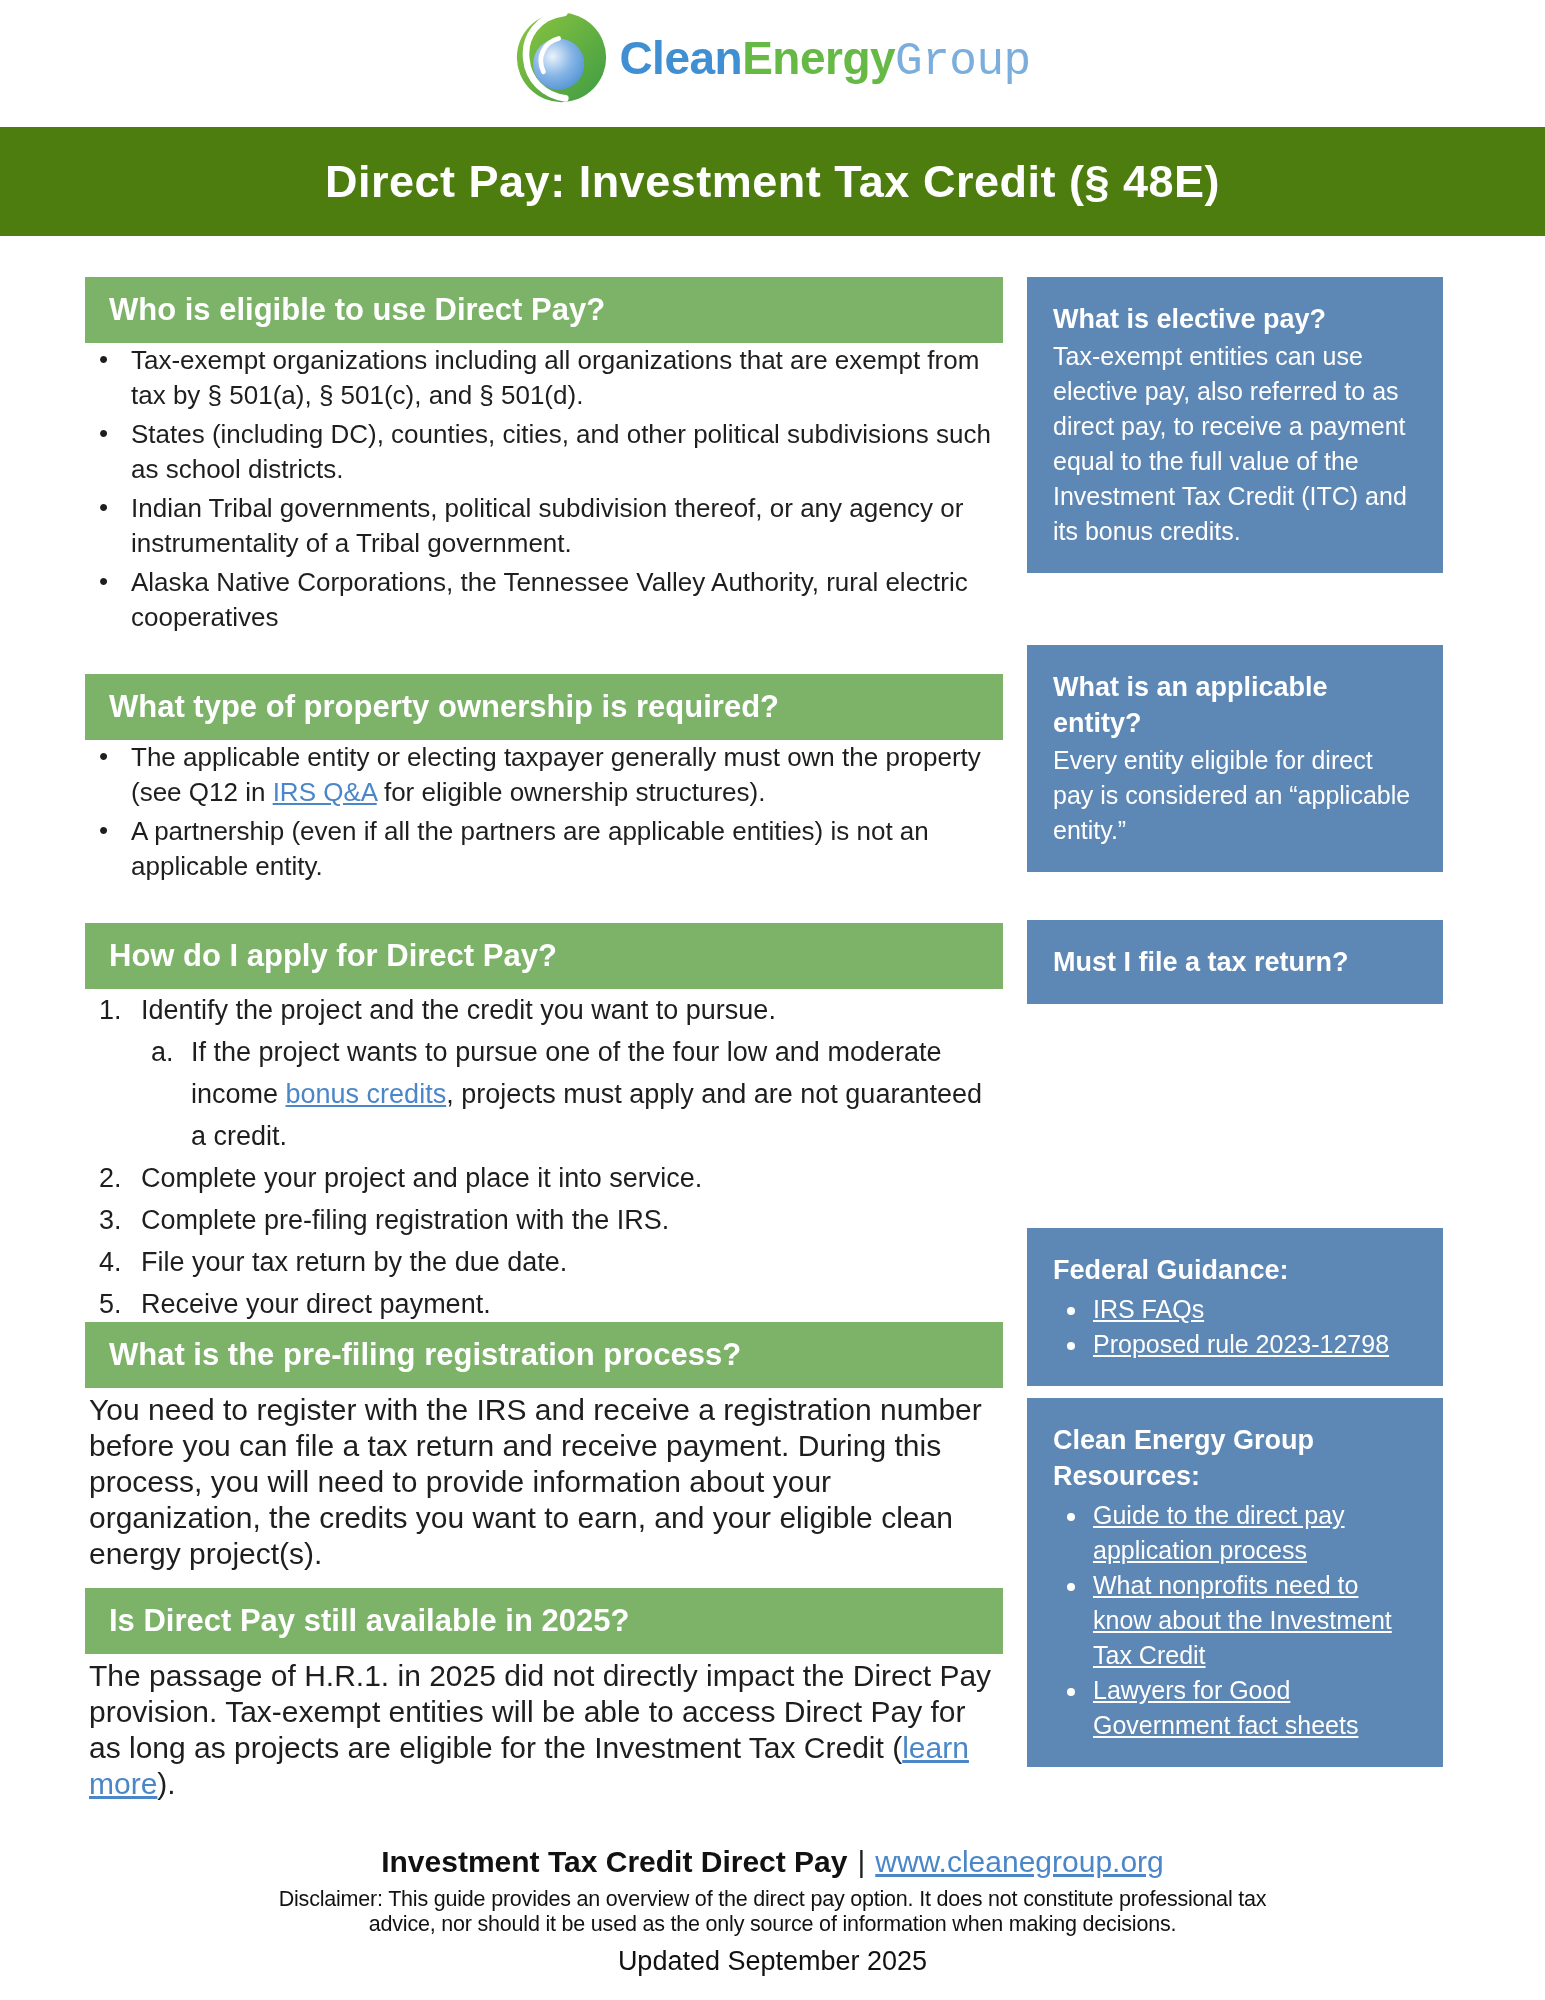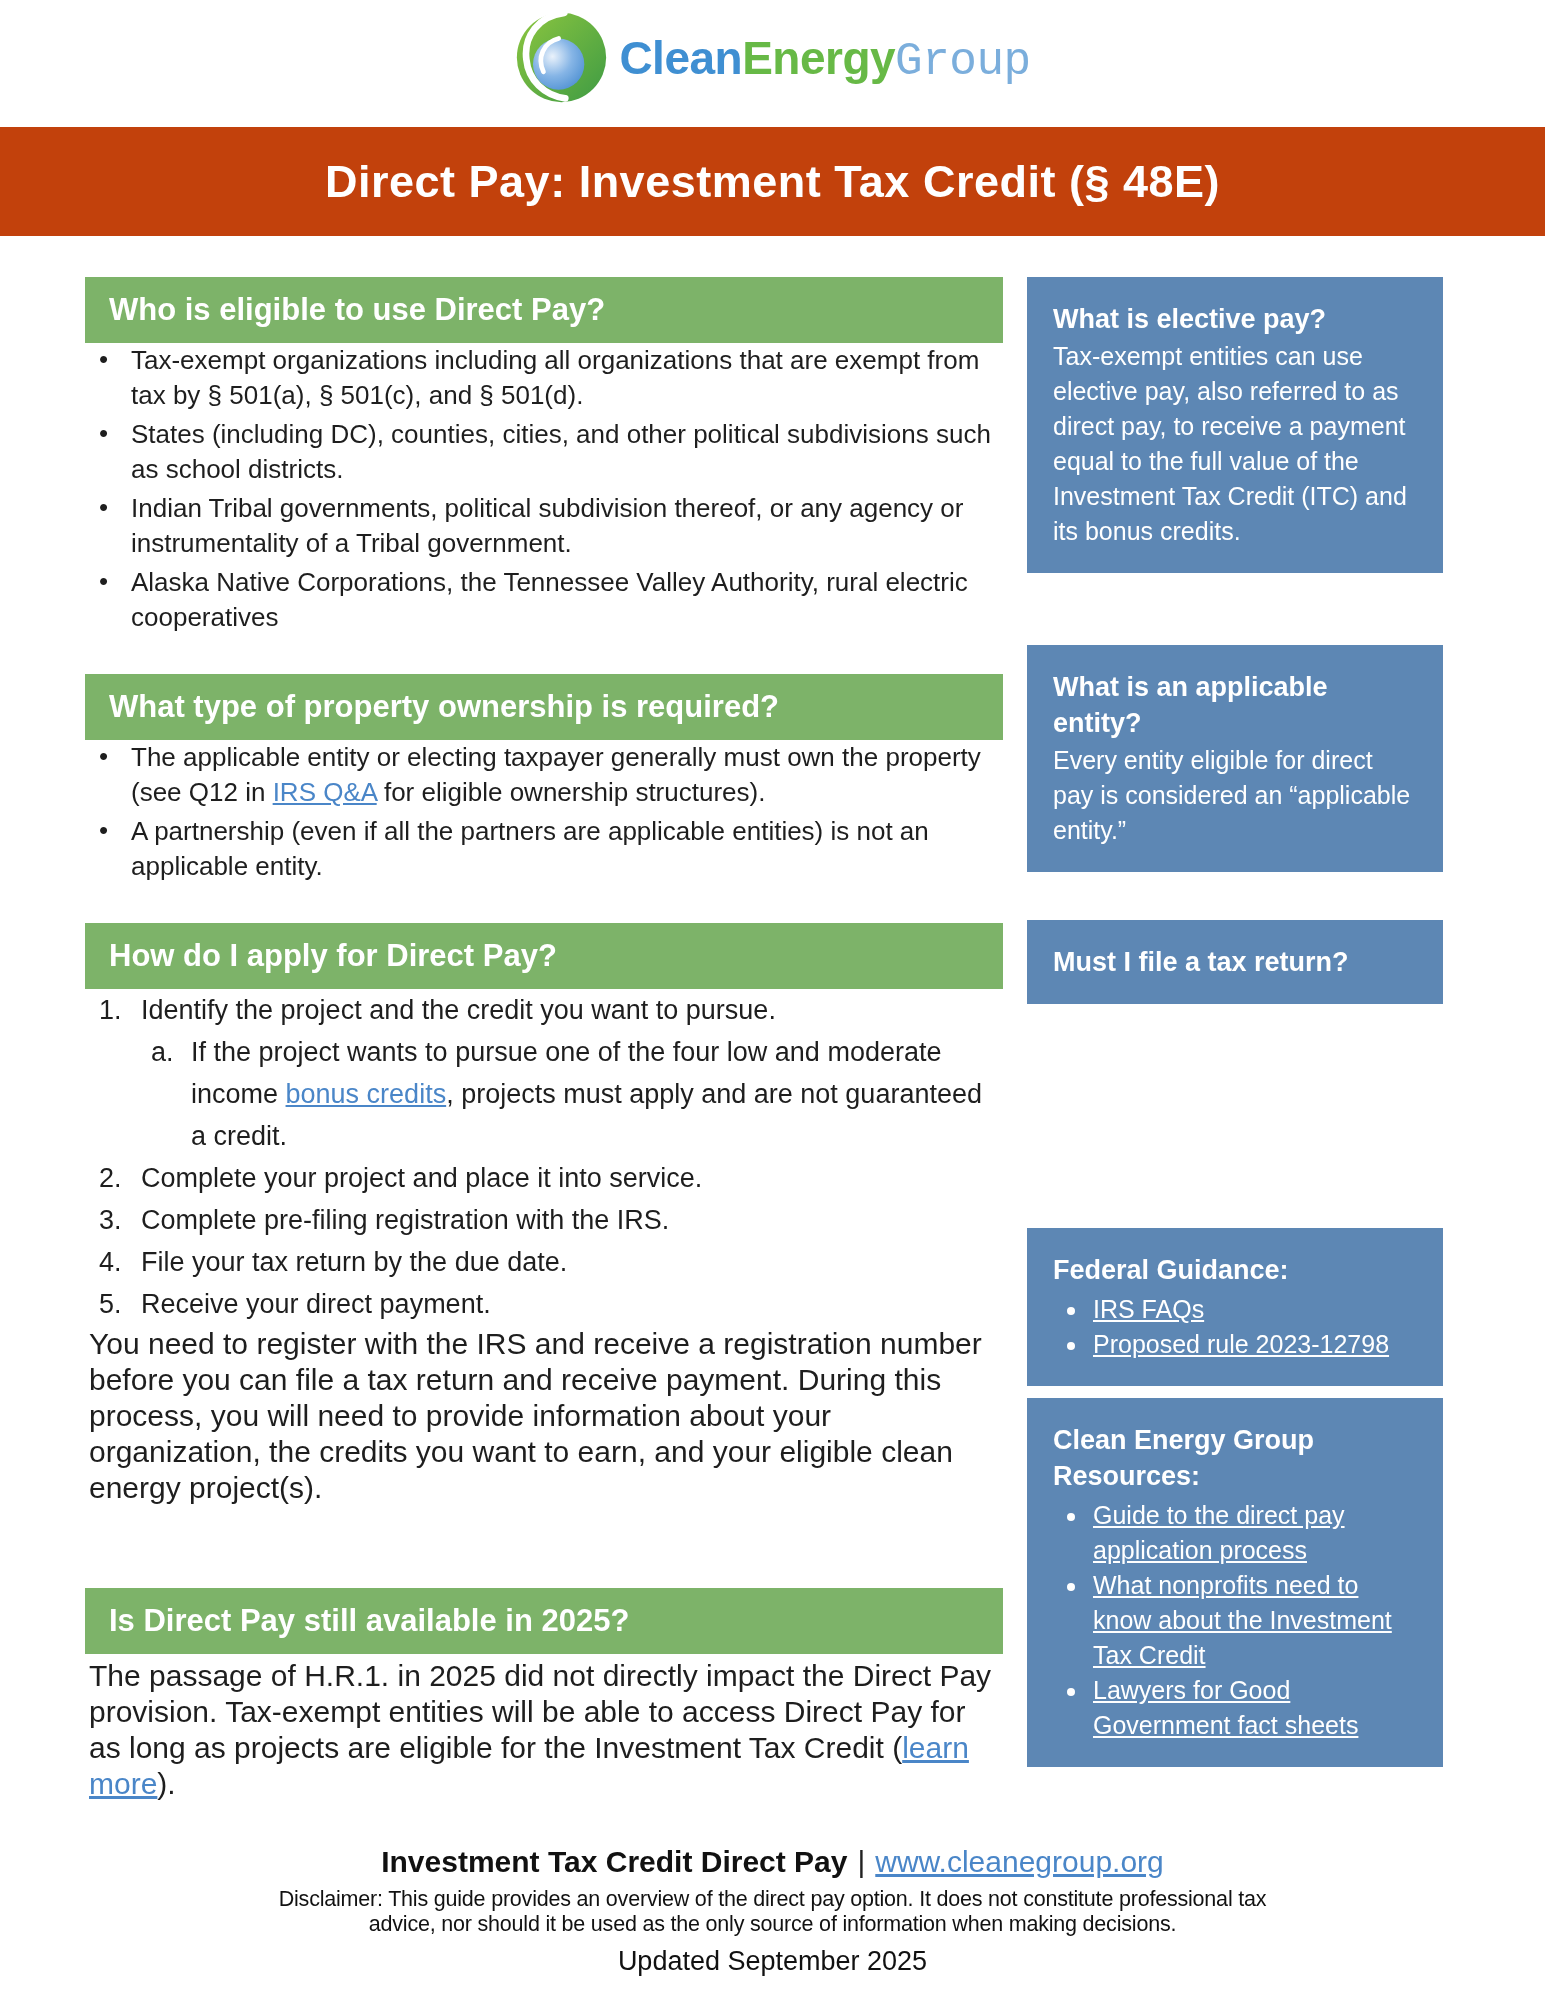--- a/index.html
+++ b/index.html
@@ -7,21 +7,21 @@
     width:1545px;height:2000px;position:relative;background:#ffffff;
     font-family:"Liberation Sans",sans-serif;color:#1e1e1e;overflow:hidden;
   }
   
   .logo{position:absolute;top:10px;left:0;width:100%;display:flex;justify-content:center;align-items:center;gap:10px;}
   .logo-text{font-size:46px;font-weight:800;letter-spacing:-0.5px;white-space:nowrap;}
   .lt-clean{color:#3F8FD2;}
   .lt-energy{color:#67B946;}
   .lt-group{color:#7BAEDC;font-weight:400;font-family:Liberation Mono, monospace;}
   
-  .banner{position:absolute;top:127px;left:0;width:100%;height:109px;background:#c2410c;
+  .banner{position:absolute;top:127px;left:0;width:100%;height:109px;background:#4d7c0f;
     display:flex;align-items:center;justify-content:center;}
   .banner h1{margin:0;color:#fff;font-size:45px;font-weight:800;letter-spacing:0.5px;}
   
   .sec{position:absolute;left:85px;width:918px;}
   .bar{background:#7DB369;height:66px;display:flex;align-items:center;padding:0 24px;margin:0;
     color:#fff;font-size:31px;font-weight:700;box-sizing:border-box;}
   .content{margin-top:13px;}
   .blist{list-style:none;margin:0;padding:0;font-size:26px;line-height:35px;color:#1e1e1e;}
   .blist li{position:relative;padding-left:46px;margin-bottom:4px;}
   .blist li::before{content:"\2022";position:absolute;left:14px;top:-1px;}
@@ -131,20 +131,21 @@
     <li>
         <div class="row">
           <span class="num">5.</span>
           <span class="txt">Receive your direct payment.</span>
         </div>
       </li>
   </ol>
 </section>
 
 <section class="sec" style="top:1322px;">
+  <h2 class="bar">What is the pre-filing registration process?</h2>
   <p class="para content">You need to register with the IRS and receive a registration number before you can file a tax return and receive payment. During this process, you will need to provide information about your organization, the credits you want to earn, and your eligible clean energy project(s).</p>
 </section>
 
 <section class="sec" style="top:1588px;">
   <h2 class="bar">Is Direct Pay still available in 2025?</h2>
   <p class="para content"><span>The passage of H.R.1. in 2025 did not directly impact the Direct Pay provision. Tax-exempt entities will be able to access Direct Pay for as long as projects are eligible for the Investment Tax Credit (</span><a class="lnk">learn more</a><span>).</span></p>
 </section>
 
 <aside class="sbox" style="top:277px;">
   <h3>What is elective pay?</h3>

